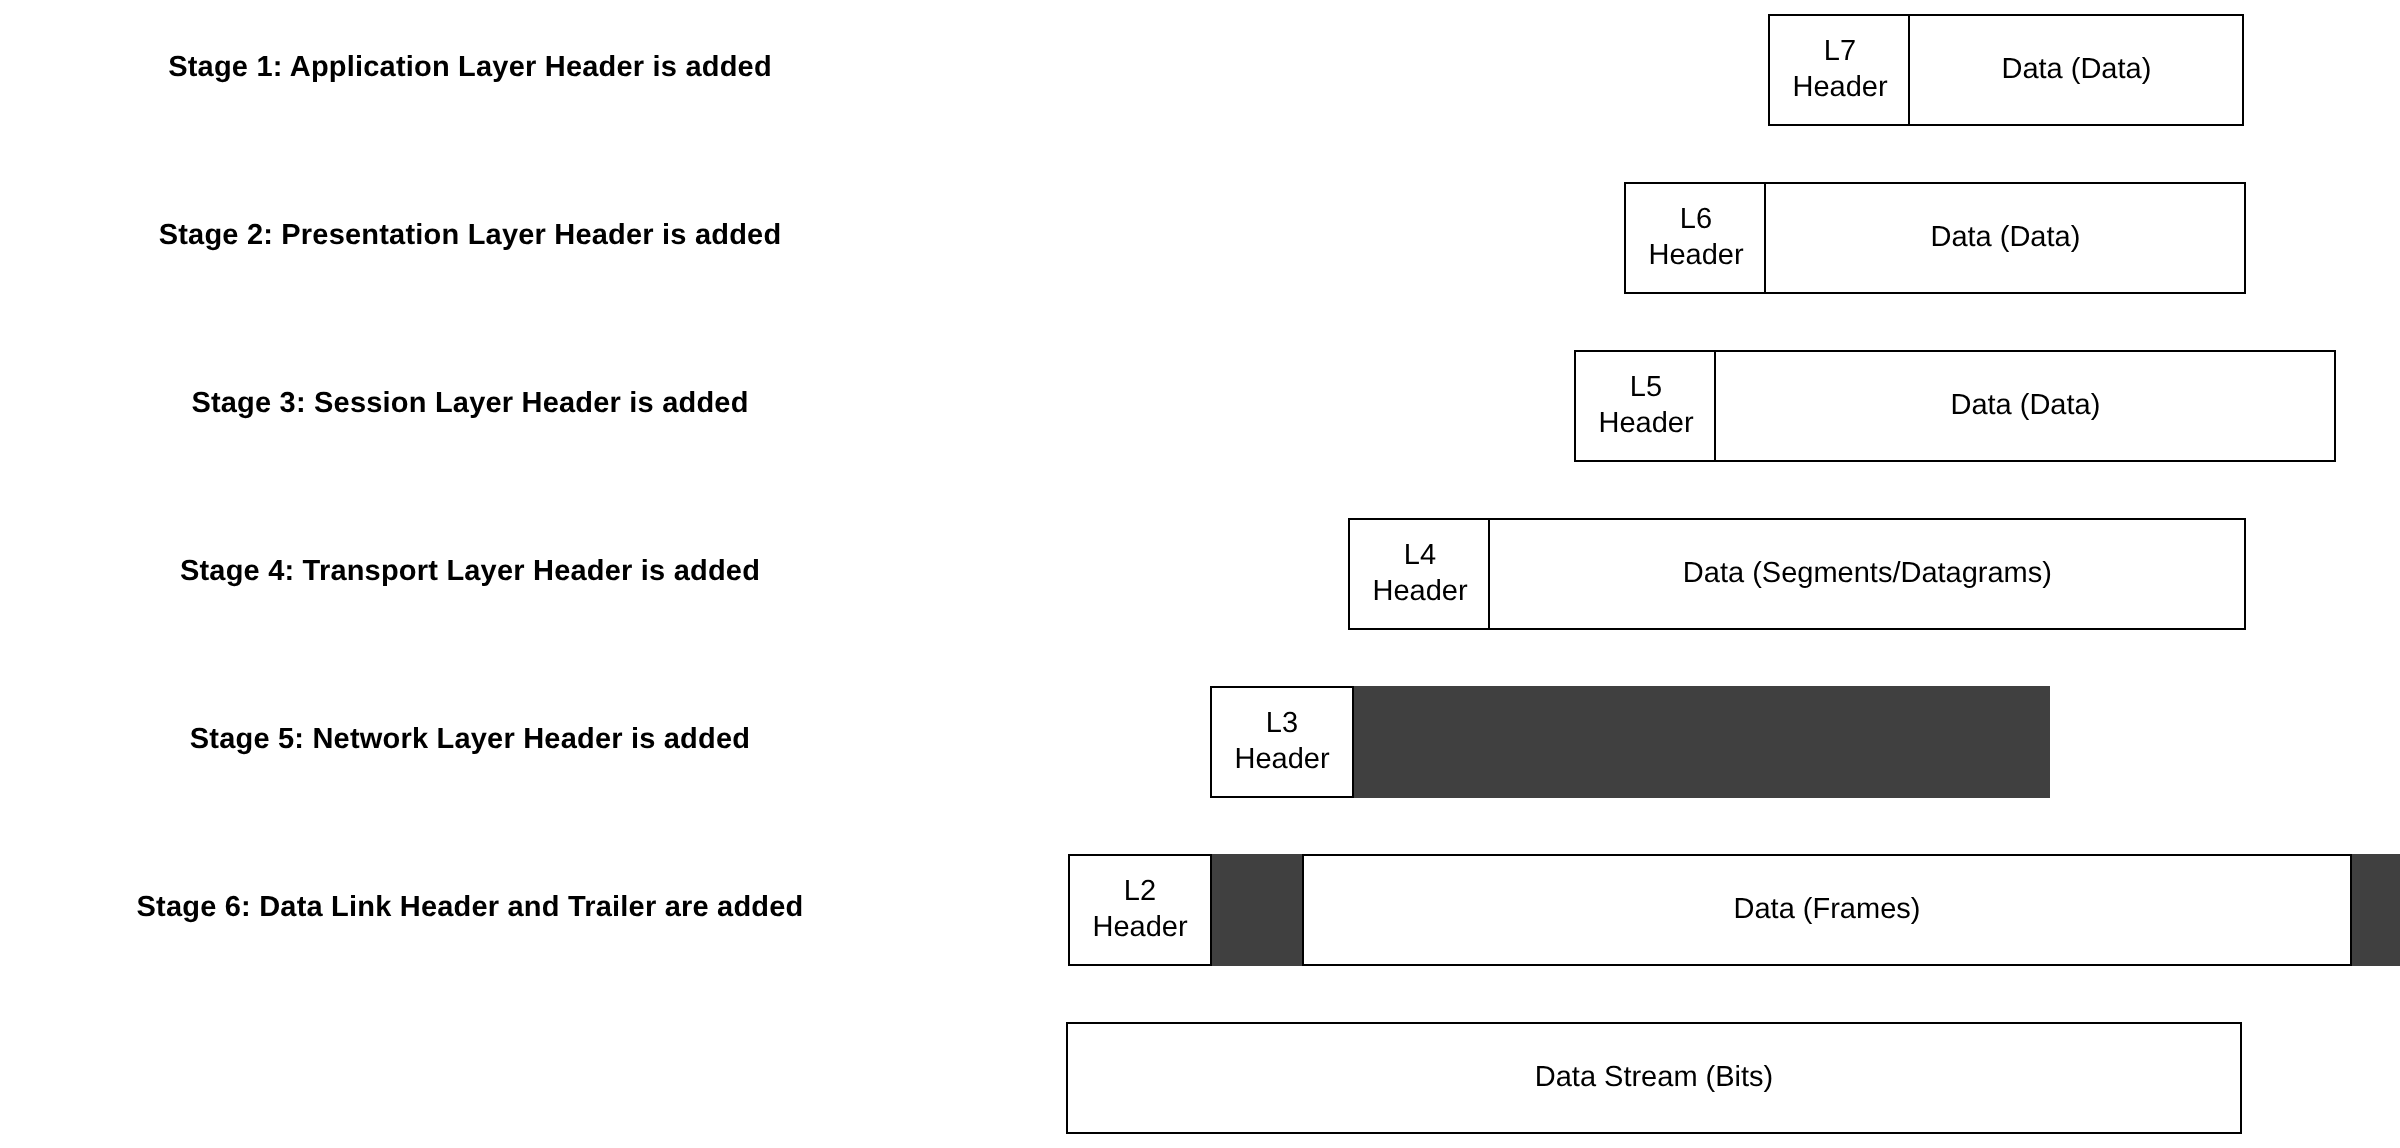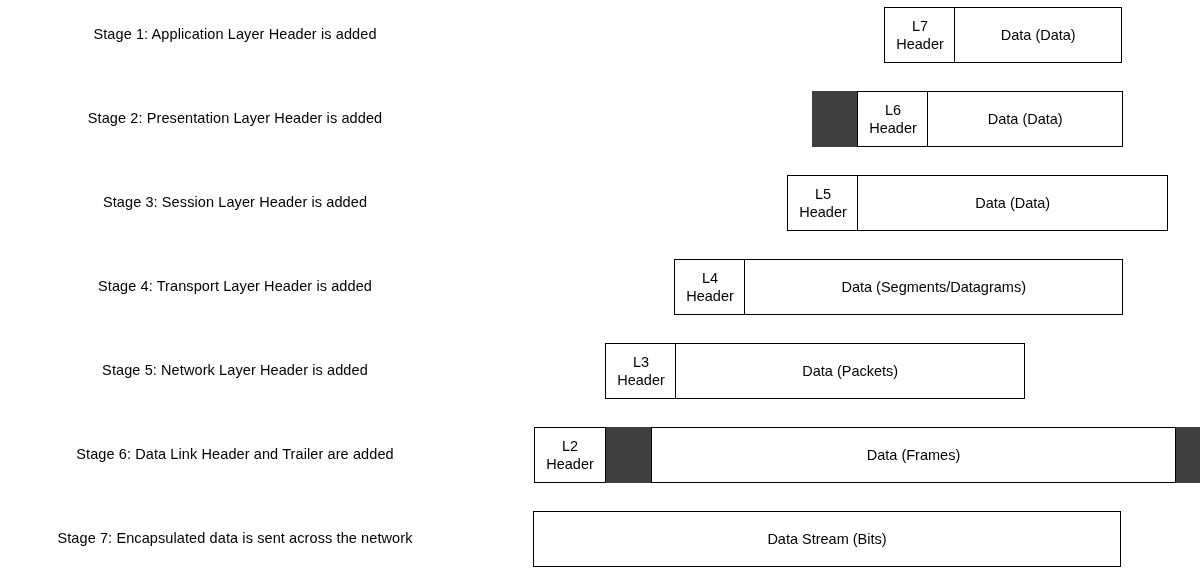--- a/index.html
+++ b/index.html
@@ -34,20 +34,21 @@
     width: 470px;
     height: 56px;
     display: flex;
     align-items: center;
     justify-content: center;
     font-size: 14.5px;
     line-height: 1.2;
     letter-spacing: 0.1px;
     white-space: nowrap;
     color: #000;
+    font-weight: bold;
   }
   .pdu {
     position: absolute;
     top: 0;
     height: 56px;
     display: flex;
     box-sizing: border-box;
     background: #404040;
   }
   .cell {
@@ -88,21 +89,21 @@
       <div class="cell header">
         <span class="line1">L7</span>
         <span class="line2">Header</span>
       </div>
       <div class="cell payload">Data (Data)</div>
     </div>
   </div>
 
   <div class="row" style="top:91px;">
     <div class="stage-label">Stage 2: Presentation Layer Header is added</div>
-    <div class="pdu" style="left:812px; width:311px;padding-left:45px;">
+    <div class="pdu" style="left:812px; width:311px;">
       <div class="cell header">
         <span class="line1">L6</span>
         <span class="line2">Header</span>
       </div>
       <div class="cell payload">Data (Data)</div>
     </div>
   </div>
 
   <div class="row" style="top:175px;padding-left:28px;">
     <div class="stage-label">Stage 3: Session Layer Header is added</div>
@@ -126,39 +127,37 @@
     </div>
   </div>
 
   <div class="row" style="top:343px;">
     <div class="stage-label">Stage 5: Network Layer Header is added</div>
     <div class="pdu" style="left:605px; width:420px;">
       <div class="cell header">
         <span class="line1">L3</span>
         <span class="line2">Header</span>
       </div>
-      <div class="cell payload">Data (Packets)</div>
     </div>
   </div>
 
   <div class="row" style="top:427px;">
     <div class="stage-label">Stage 6: Data Link Header and Trailer are added</div>
     <div class="pdu" style="left:534px; width:759px;gap:47px;">
       <div class="cell header">
         <span class="line1">L2</span>
         <span class="line2">Header</span>
       </div>
       <div class="cell payload">Data (Frames)</div>
       <div class="cell trailer">
         <span class="line1">L2</span>
         <span class="line2">Trailer</span>
       </div>
     </div>
   </div>
 
   <div class="row" style="top:511px;">
-    <div class="stage-label">Stage 7: Encapsulated data is sent across the network</div>
     <div class="pdu" style="left:533px; width:588px;">
       <div class="cell payload">Data Stream (Bits)</div>
     </div>
   </div>
 
 </div>
 
 </body></html>

